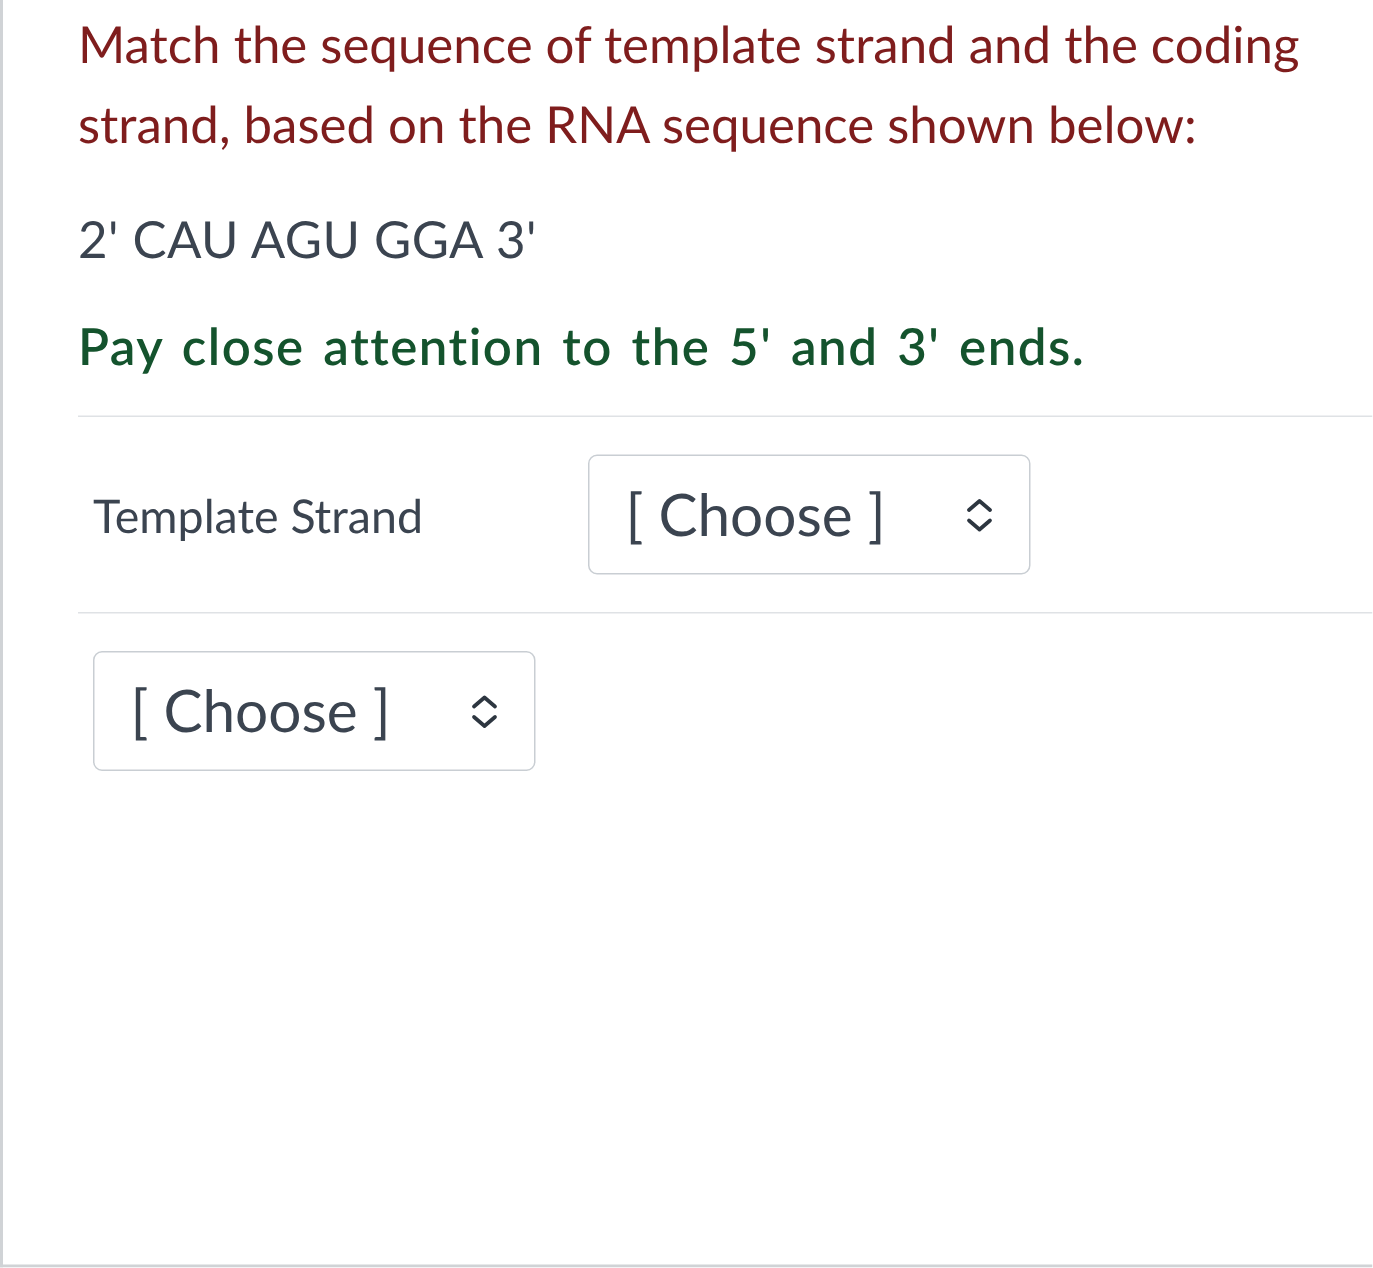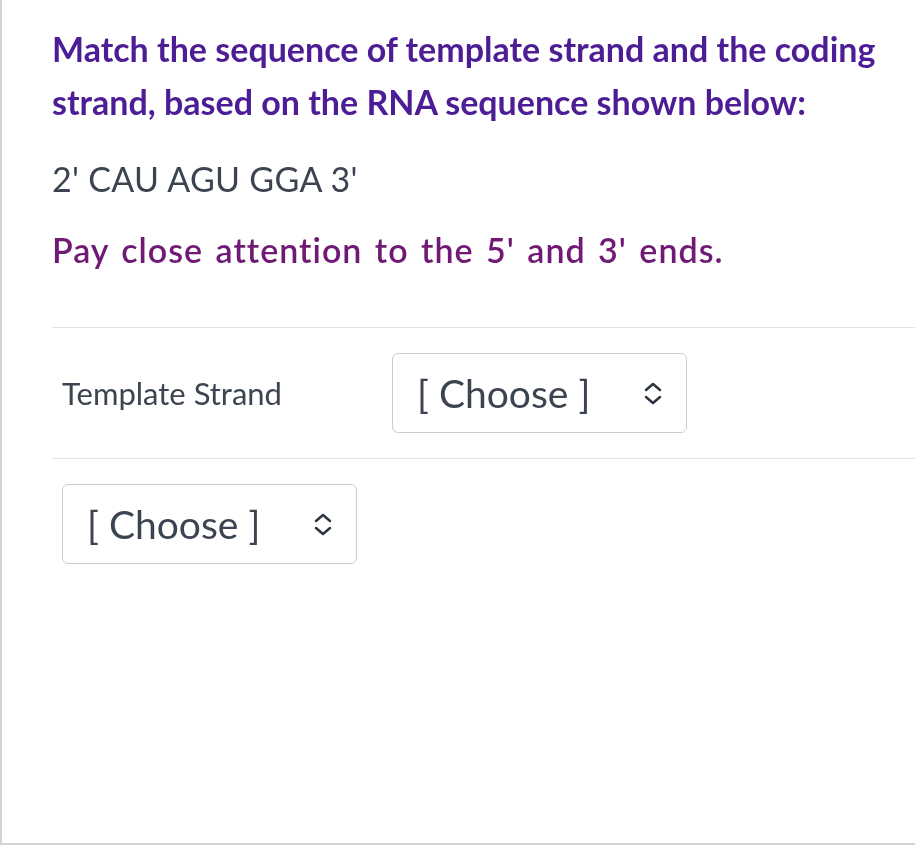--- a/index.html
+++ b/index.html
@@ -16,42 +16,42 @@
     }
     .question-container {
       border-left: 2px solid #d0d3d6;
       border-bottom: 2px solid #d0d3d6;
       padding: 0 0 50px 50px;
       height: 100%;
     }
     .question-text {
       font-size: 34px;
       line-height: 1.55;
-      color: #4c1d95;
-      font-weight: 700;
-      padding-top: 23px;
+      color: #7f1d1d;
+      font-weight: 400;
+      padding-top: 4px;
       padding-right: 10px;
     }
     .sequence-text {
       font-size: 34px;
       color: #3b4450;
       font-weight: 400;
       margin-top: 30px;
       letter-spacing: 0.3px;
     }
     .bold-instruction {
       font-size: 34px;
-      color: #701a75;
+      color: #14532d;
       font-weight: 600;
       margin-top: 30px;
       letter-spacing: 1px;
       word-spacing: 3px;
     }
     .match-section {
-      margin-top: 57px;
+      margin-top: 26px;
     }
     .match-row {
       display: flex;
       align-items: center;
       border-top: 1.5px solid #dfe2e5;
       padding: 25px 0 25px 10px;
       gap: 40px;
     }
     .match-label {
       font-size: 31px;

